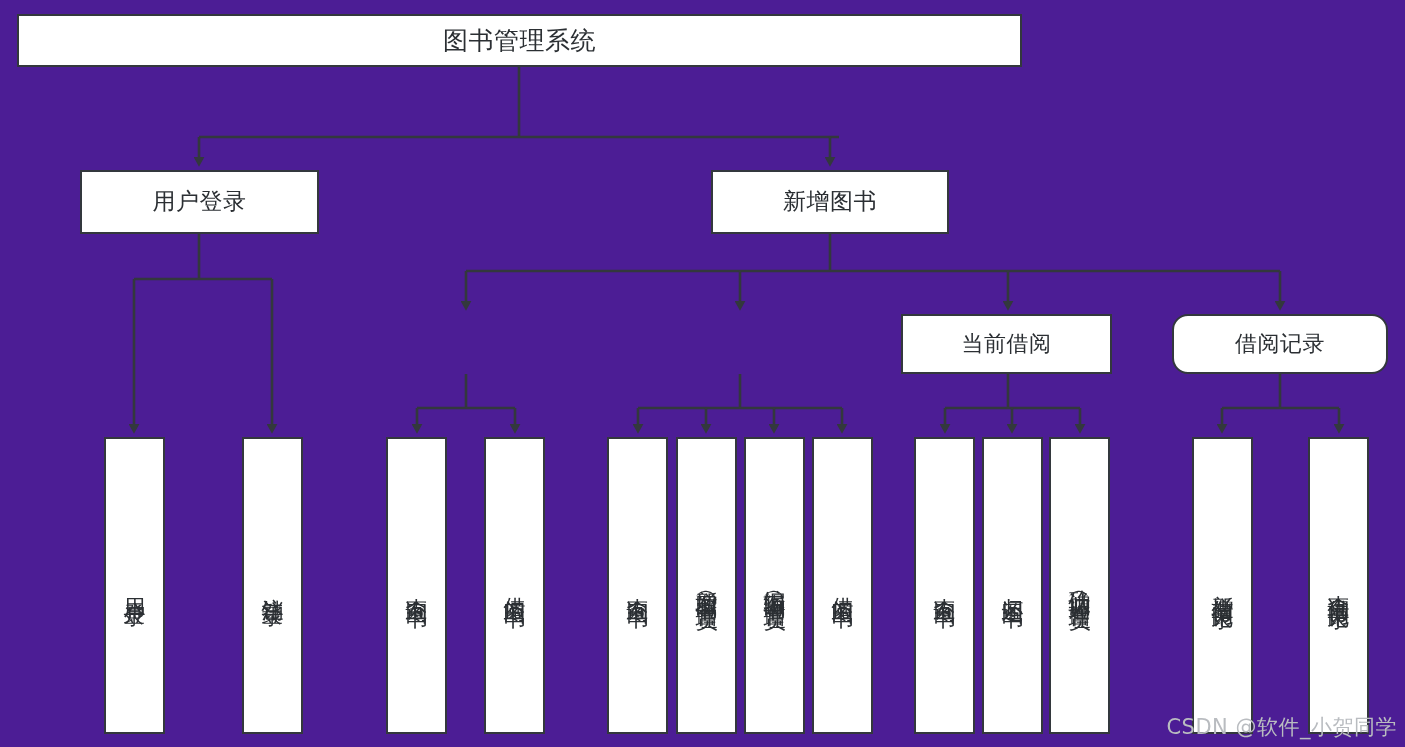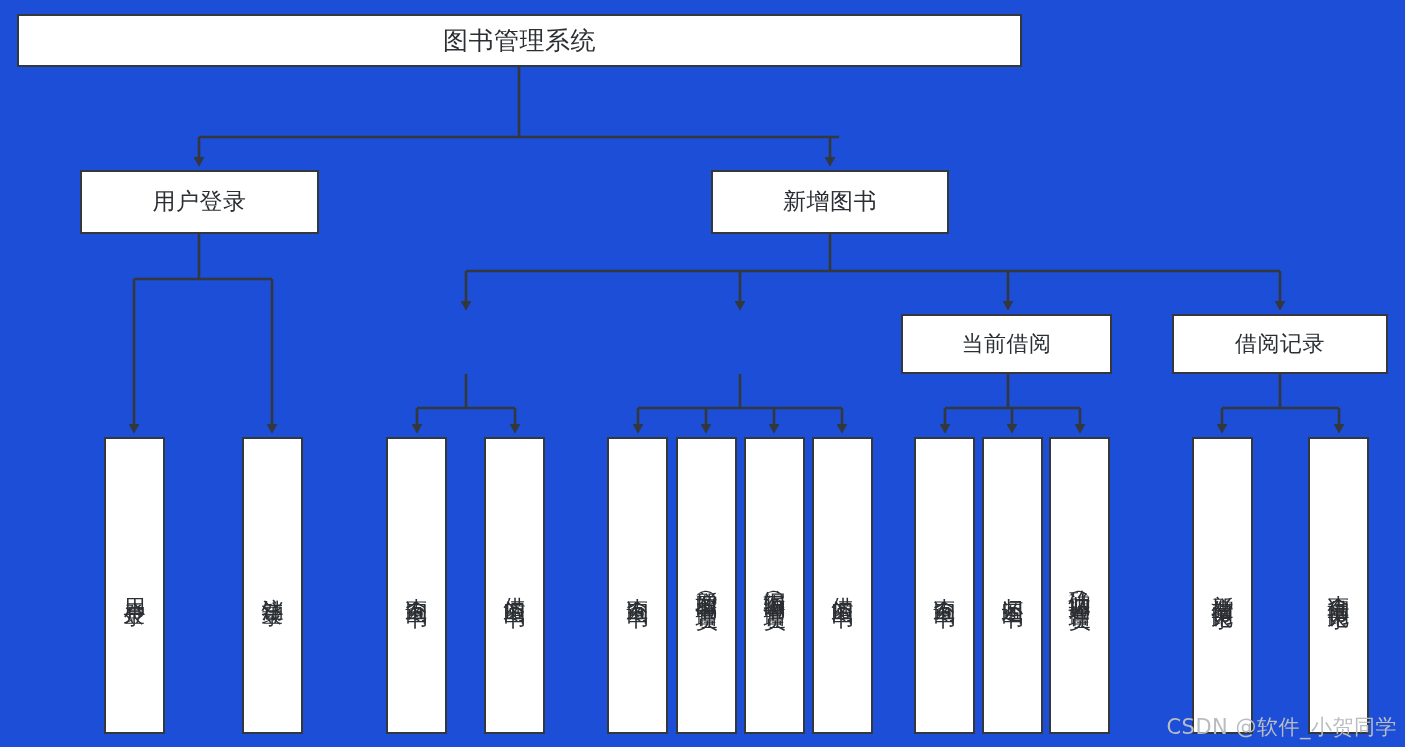--- a/index.html
+++ b/index.html
@@ -7,21 +7,21 @@
     padding: 0;
     background: #ffffff;
   }
   body {
     font-family: "DejaVu Sans", "Liberation Sans", sans-serif;
   }
   #diagram-root {
     position: relative;
     width: 1405px;
     height: 747px;
-    background: #1d4ed8;
+    background: #4c1d95;
     overflow: hidden;
   }
   svg#edges {
     position: absolute;
     left: 0;
     top: 0;
     width: 1405px;
     height: 747px;
   }
   .node {
@@ -129,21 +129,21 @@
   <div class="node level2" style="left:80px; top:170px; width:239px; height:64px;">
     <span class="label">用户登录</span>
   </div>
   <div class="node level2" style="left:711px; top:170px; width:238px; height:64px;">
     <span class="label">新增图书</span>
   </div>
 
   <div class="node level3" style="left:901px; top:314px; width:211px; height:60px;">
     <span class="label">当前借阅</span>
   </div>
-  <div class="node level3" style="left:1172px; top:314px; width:216px; height:60px;">
+  <div class="node level3" style="left:1172px; top:314px; width:216px; height:60px;border-radius:16px;">
     <span class="label">借阅记录</span>
   </div>
 
   <div class="node leaf" style="left:104px; top:437px; width:61px; height:297px;">
     <span class="label">用户登录</span>
   </div>
   <div class="node leaf" style="left:242px; top:437px; width:61px; height:297px;">
     <span class="label">注销登录</span>
   </div>
   <div class="node leaf" style="left:386px; top:437px; width:61px; height:297px;">

